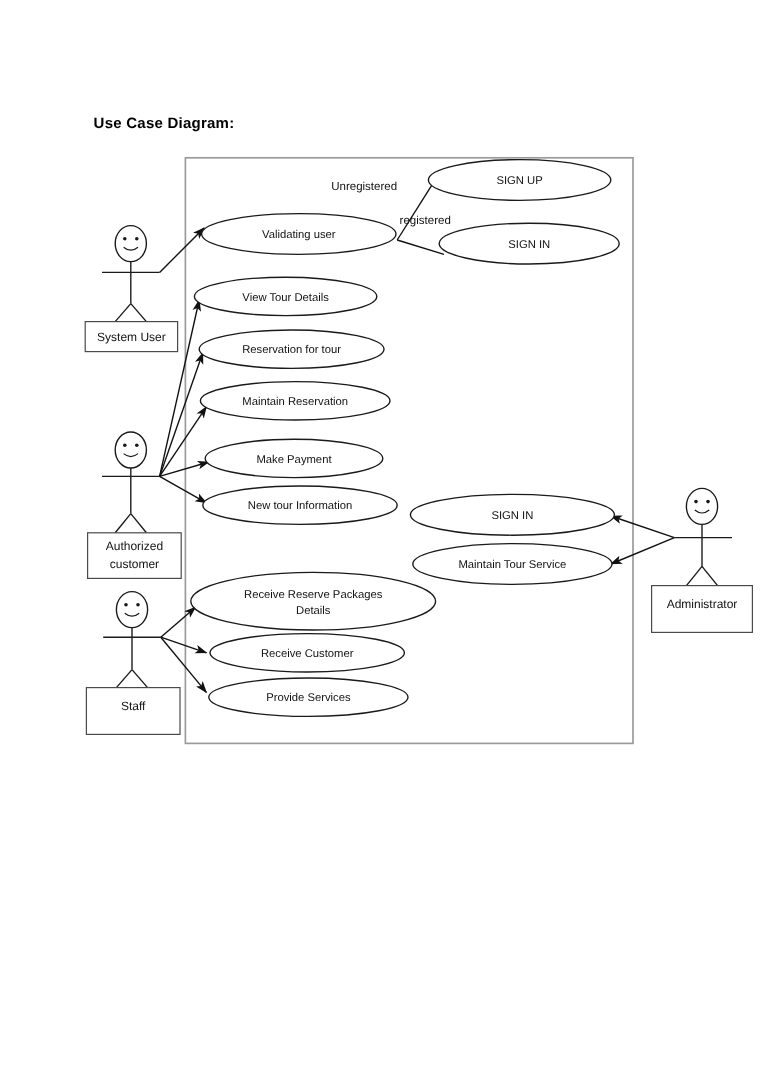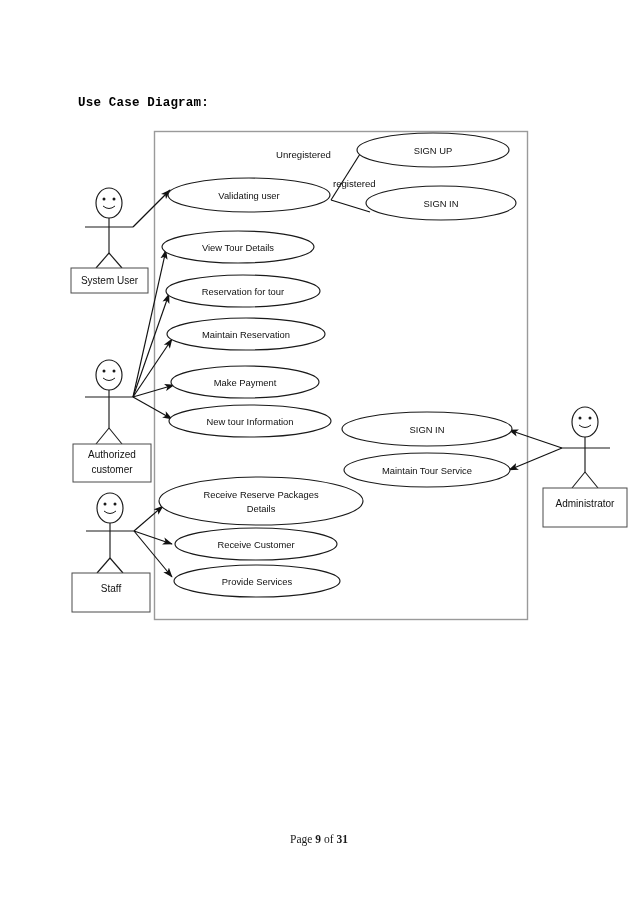--- a/index.html
+++ b/index.html
@@ -16,21 +16,21 @@
   }
   .page {
     position: absolute;
     inset: 0;
     background: #ffffff;
   }
   #doc-title {
     position: absolute;
     left: 78px;
     top: 96px;
-    font-family: Liberation Mono, monospace;
+    font-family: Liberation Sans, sans-serif;
     font-weight: bold;
     font-size: 12.5px;
     color: #000000;
     letter-spacing: 0.2px;
     white-space: nowrap;
   }
   #diagram-svg {
     position: absolute;
     left: 0;
     top: 0;
@@ -257,17 +257,14 @@
         <line class="stick" x1="562" y1="448" x2="610" y2="448"></line>
         <line class="stick" x1="585" y1="472" x2="572" y2="488"></line>
         <line class="stick" x1="585" y1="472" x2="598" y2="488"></line>
       </g>
       <rect class="actor-box" x="543" y="488" width="84" height="39"></rect>
       <text class="actor-label" x="585" y="507" text-anchor="middle">Administrator</text>
     </g>
 
   </svg>
 
-  <div id="page-footer">
-    <span>Page </span><b>9</b><span> of </span><b>31</b>
-  </div>
 
 </div>
 
 </body></html>

